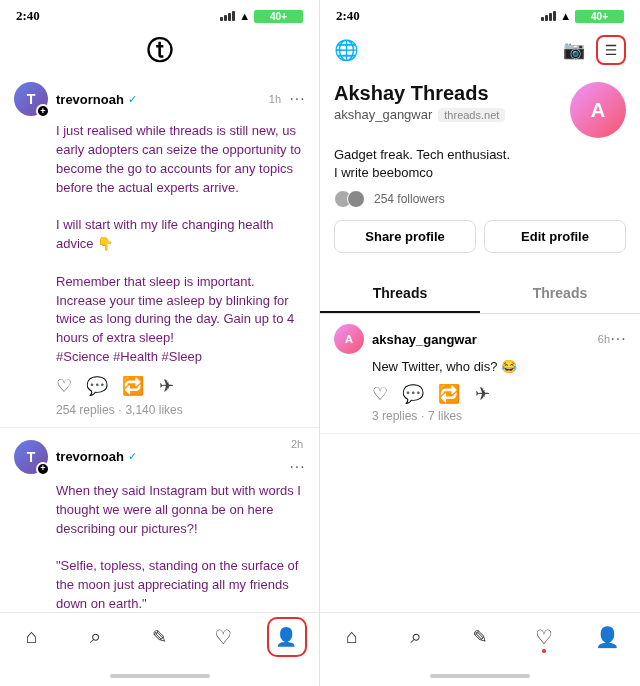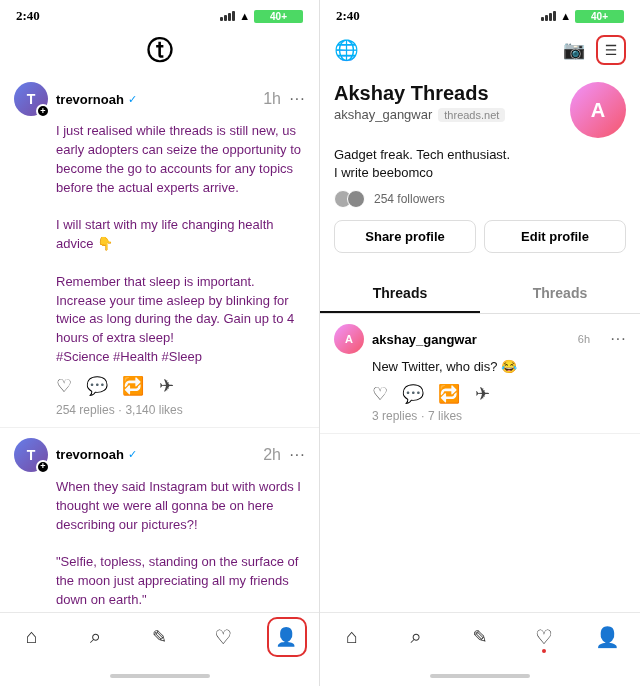--- a/index.html
+++ b/index.html
@@ -125,21 +125,21 @@
     }
     .username {
       font-size: 13px;
       font-weight: 700;
     }
     .verified-badge {
       color: #0095f6;
       font-size: 11px;
     }
     .post-time {
-      font-size: 16px;
+      font-size: 11px;
       color: #999;
       text-align: right;
     }
     .more-btn {
       font-size: 16px;
       color: #666;
       cursor: pointer;
     }
     .post-content {
       font-size: 13px;
@@ -491,21 +491,21 @@
             <div class="avatar avatar-trevor">T</div>
             <div class="add-btn"></div>
           </div>
           <div>
             <div class="username-row">
               <span class="username">trevornoah</span>
               <span class="verified-badge">✓</span>
             </div>
           </div>
         </div>
-        <div style="display:flex;align-items:center;gap:8px;">
+        <div style="display:flex;align-items:center;gap:8px;flex-direction:column;">
           <span class="post-time">2h</span>
           <span class="more-btn">···</span>
         </div>
       </div>
       <div class="post-content">
         When they said Instagram but with words I thought we were all gonna be on here describing our pictures?!<br><br>
         "Selfie, topless, standing on the surface of the moon just appreciating all my friends down on earth."<br><br>
         #HashtagBlessed #ZeroGravity
       </div>
     </div>
@@ -595,21 +595,21 @@
     <div class="tab active">Threads</div>
     <div class="tab">Threads</div>
   </div>
 
   <div class="thread-post">
     <div class="thread-post-header">
       <div class="thread-post-header-left">
         <div class="small-avatar">A</div>
         <span class="thread-username">akshay_gangwar</span>
       </div>
-      <div style="display:flex;align-items:center;gap:20px;">
+      <div style="display:flex;align-items:center;gap:0;">
         <span class="thread-time">6h</span>
         <span class="more-btn">···</span>
       </div>
     </div>
     <div class="thread-content">New Twitter, who dis? 😂</div>
     <div class="thread-actions">
       <span class="action-icon">♡</span>
       <span class="action-icon">💬</span>
       <span class="action-icon">🔁</span>
       <span class="action-icon">✈</span>

